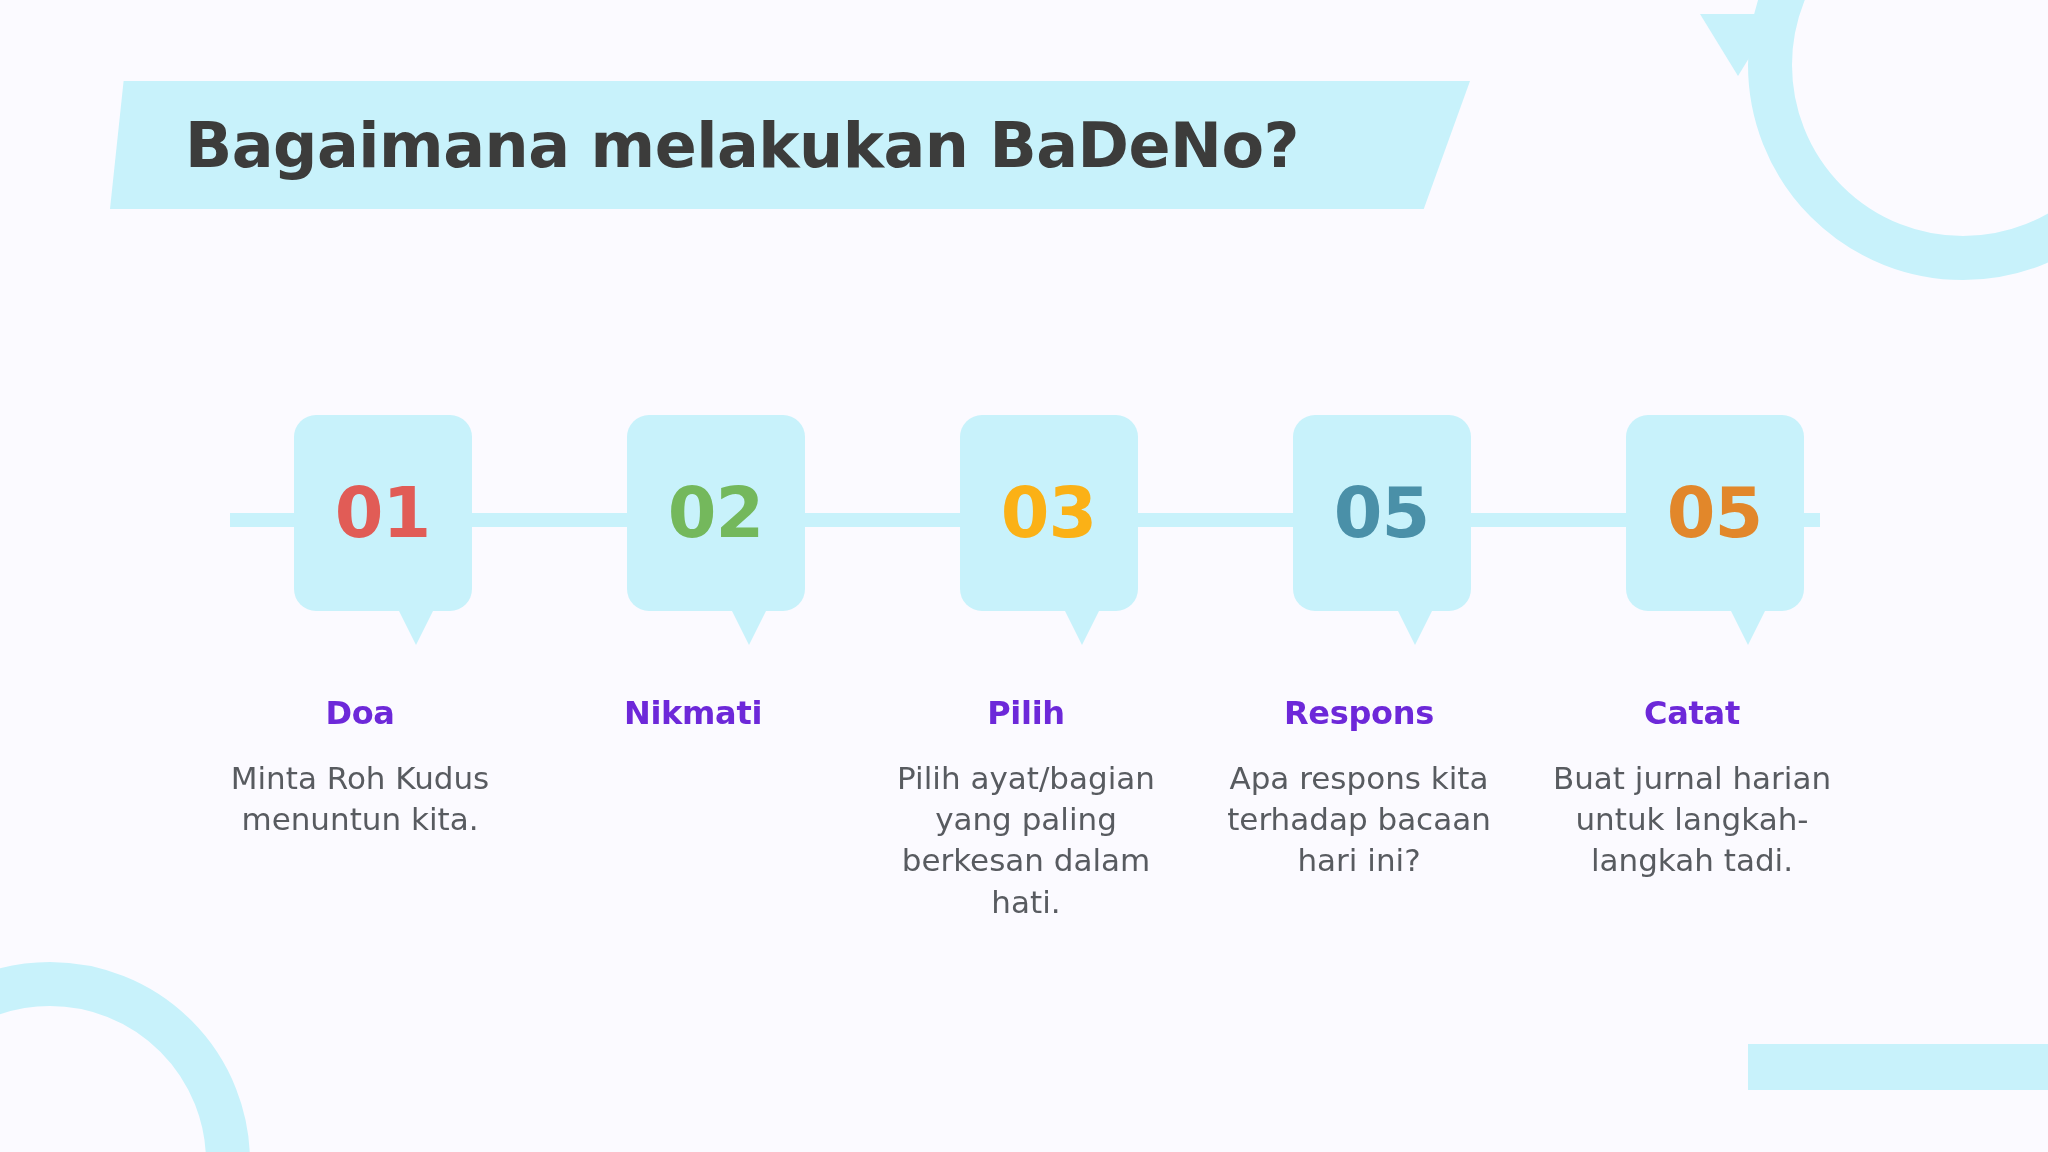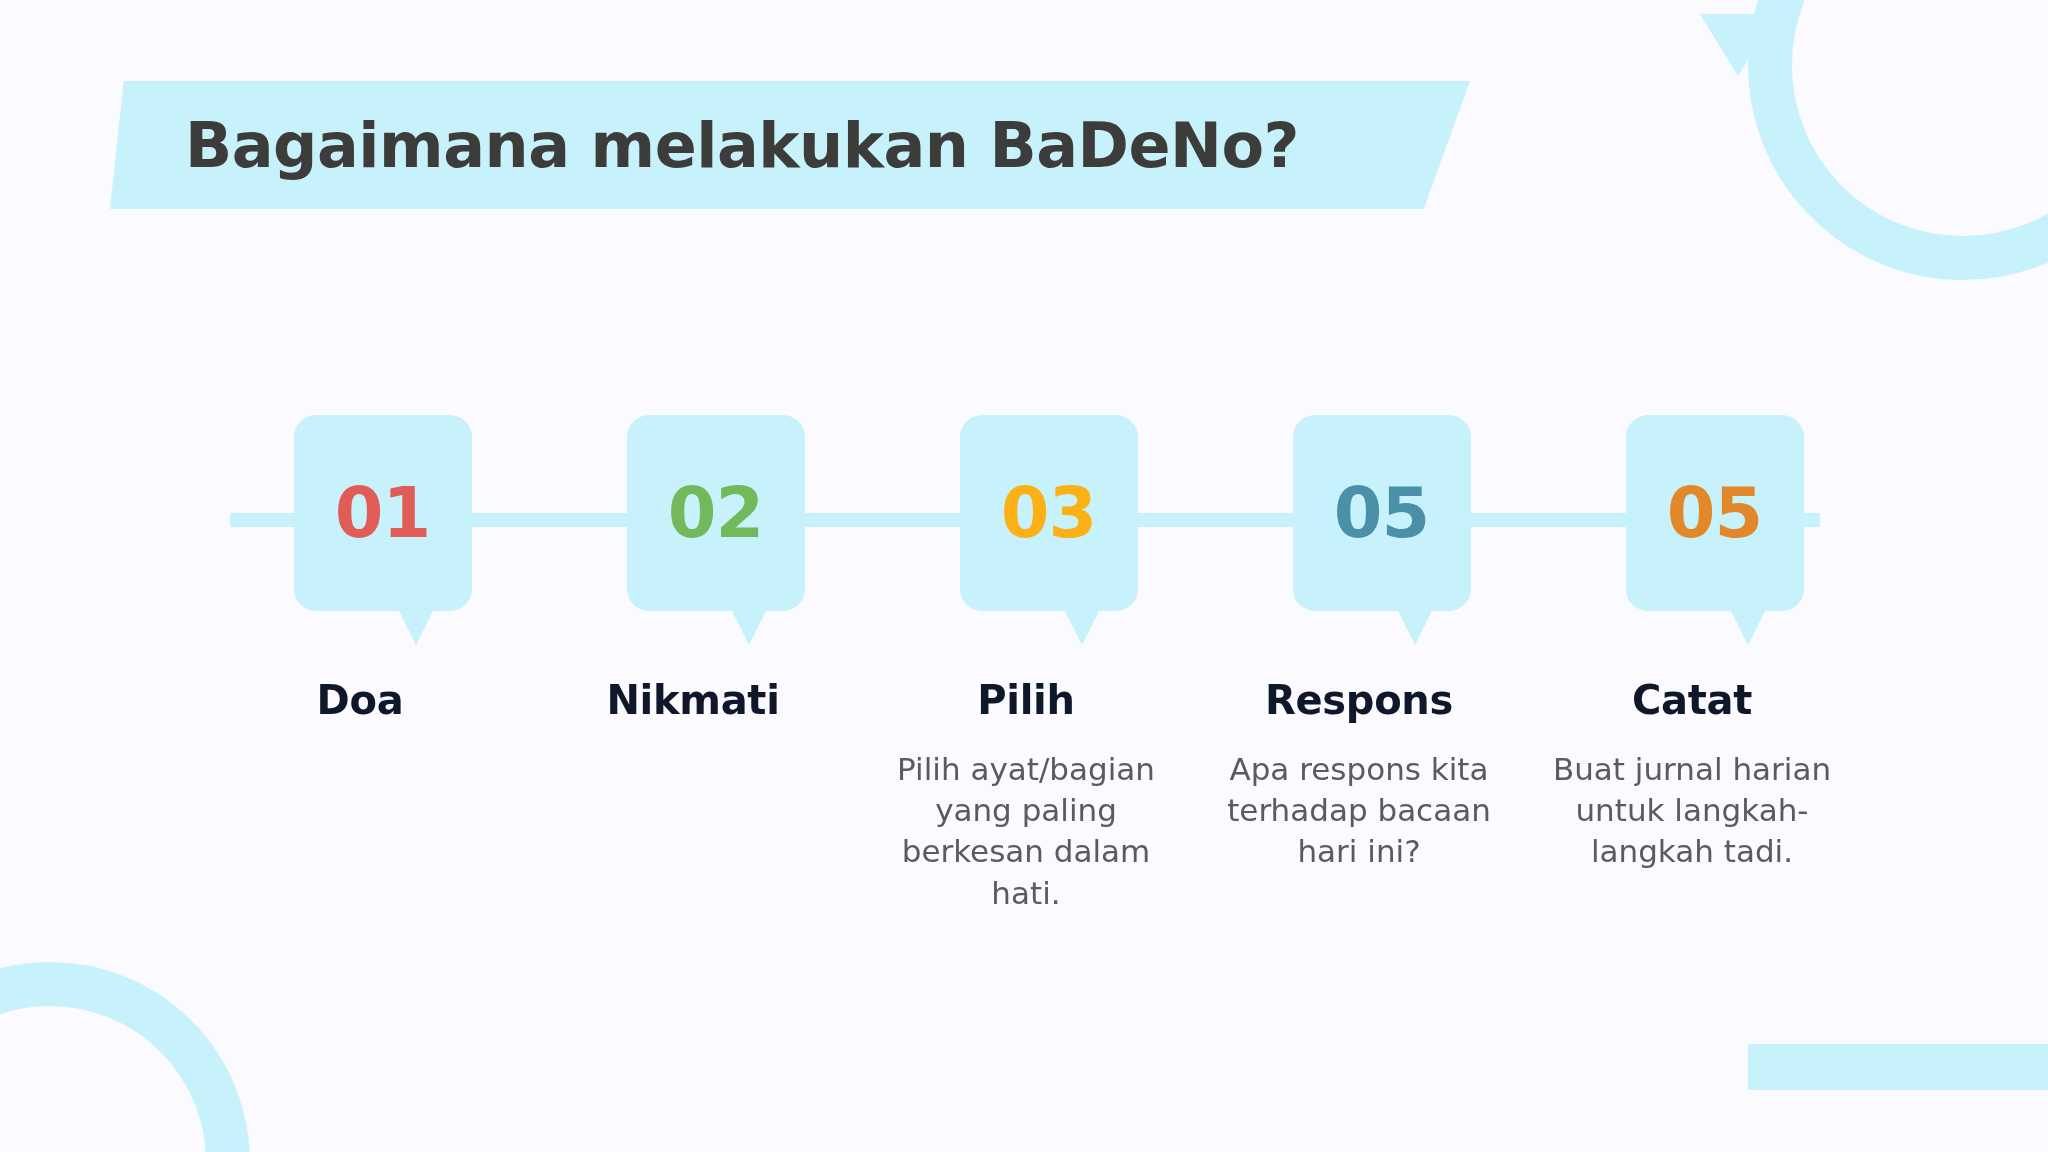--- a/index.html
+++ b/index.html
@@ -128,24 +128,24 @@
   }
   .bubble-number {
     font-size: 70px;
     font-weight: bold;
     letter-spacing: -1px;
     line-height: 1;
     font-family: "DejaVu Sans", sans-serif;
   }
 
   .step-heading {
-    margin-top: 66px;
-    font-size: 40px;
+    margin-top: 83px;
+    font-size: 32px;
     font-weight: bold;
-    color: #0f172a;
+    color: #6d28d9;
     text-align: center;
     letter-spacing: -0.3px;
     font-family: "DejaVu Sans", sans-serif;
   }
   .step-desc {
     margin-top: 26px;
     font-size: 31px;
     line-height: 1.33;
     color: #585b60;
     text-align: center;
@@ -169,20 +169,21 @@
 
   <div class="timeline-line"></div>
 
   <div class="steps">
 
     <div class="step">
       <div class="bubble">
         <span class="bubble-number" style="color: rgb(225, 92, 86);">01</span>
       </div>
       <div class="step-heading">Doa</div>
+      <div class="step-desc">Minta Roh Kudus menuntun kita.</div>
     </div>
 
     <div class="step">
       <div class="bubble">
         <span class="bubble-number" style="color: rgb(116, 184, 92);">02</span>
       </div>
       <div class="step-heading">Nikmati</div>
     </div>
 
     <div class="step">

